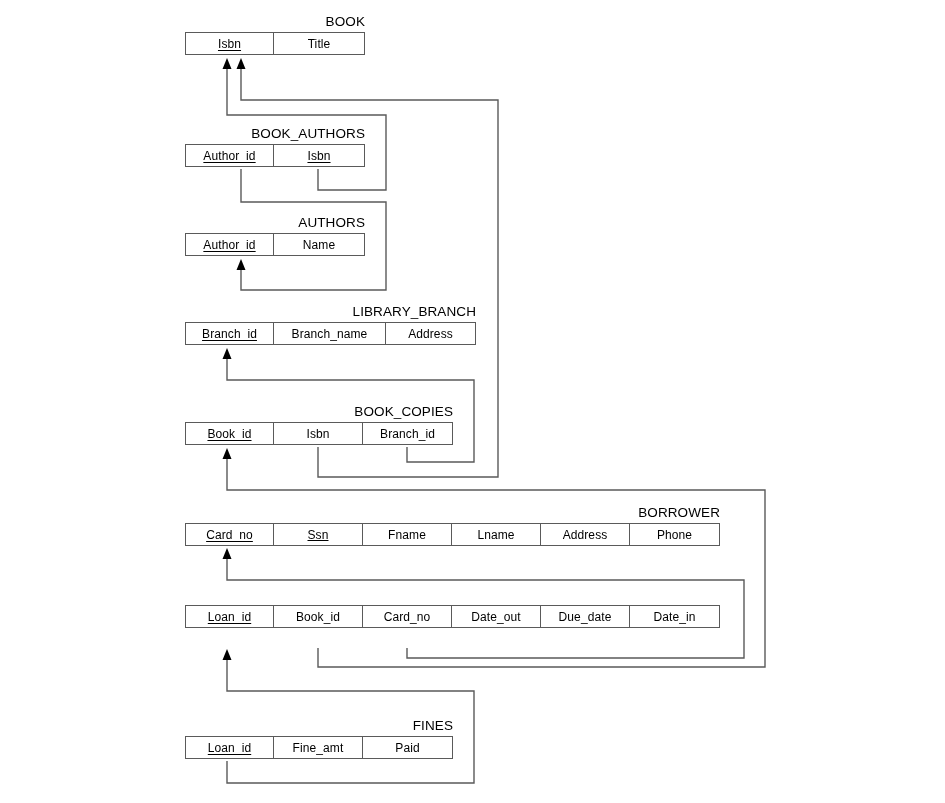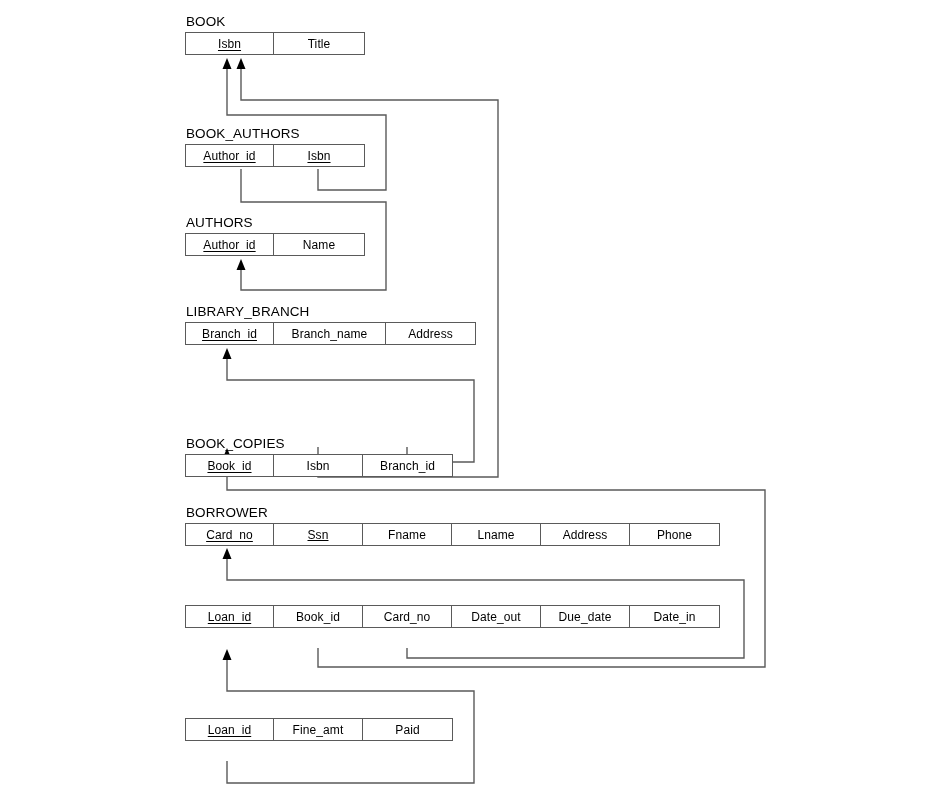--- a/index.html
+++ b/index.html
@@ -11,20 +11,21 @@
   body {
     font-family: "Liberation Sans", sans-serif;
     color: #000000;
   }
   #diagram {
     position: relative;
     width: 945px;
     height: 803px;
     background: #ffffff;
     overflow: hidden;
+    text-align: right;
   }
   #connectors {
     position: absolute;
     left: 0;
     top: 0;
     width: 945px;
     height: 803px;
     pointer-events: none;
   }
   .table-group {
@@ -130,21 +131,21 @@
             <span>Branch_id</span>
           </div>
           <div class="attr" style="width: 112px;">
             <span>Branch_name</span>
           </div>
           <div class="attr" style="width: 89px;">
             <span>Address</span>
           </div>
         </div>
       </div>
-      <div class="table-group" style="left: 185px; top: 404px; margin-top: 32px;">
+      <div class="table-group" style="left: 185px; top: 404px;">
         <div class="table-title">BOOK_COPIES</div>
         <div class="table-row">
           <div class="attr pk" style="width: 88px;">
             <span>Book_id</span>
           </div>
           <div class="attr" style="width: 89px;">
             <span>Isbn</span>
           </div>
           <div class="attr" style="width: 89px;">
             <span>Branch_id</span>
@@ -190,20 +191,21 @@
           </div>
           <div class="attr" style="width: 89px;">
             <span>Due_date</span>
           </div>
           <div class="attr" style="width: 89px;">
             <span>Date_in</span>
           </div>
         </div>
       </div>
       <div class="table-group" style="left: 185px; top: 718px;">
+        <div class="table-title">FINES</div>
         <div class="table-row">
           <div class="attr pk" style="width: 88px;">
             <span>Loan_id</span>
           </div>
           <div class="attr" style="width: 89px;">
             <span>Fine_amt</span>
           </div>
           <div class="attr" style="width: 89px;">
             <span>Paid</span>
           </div>

